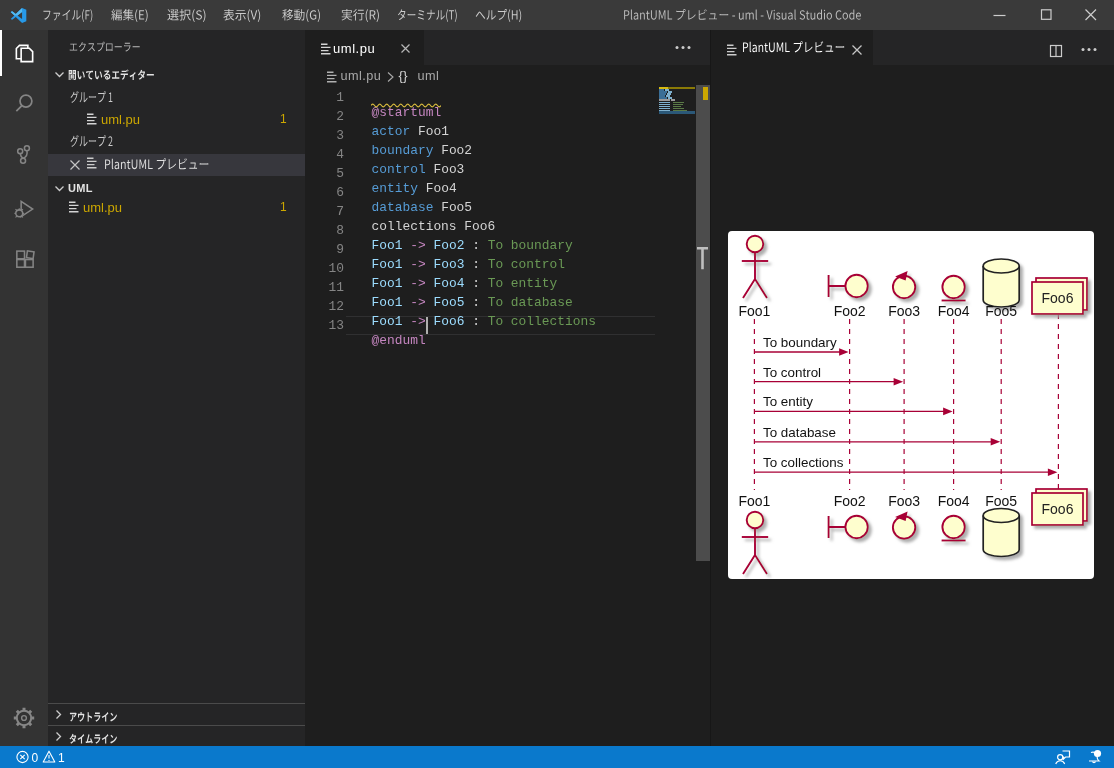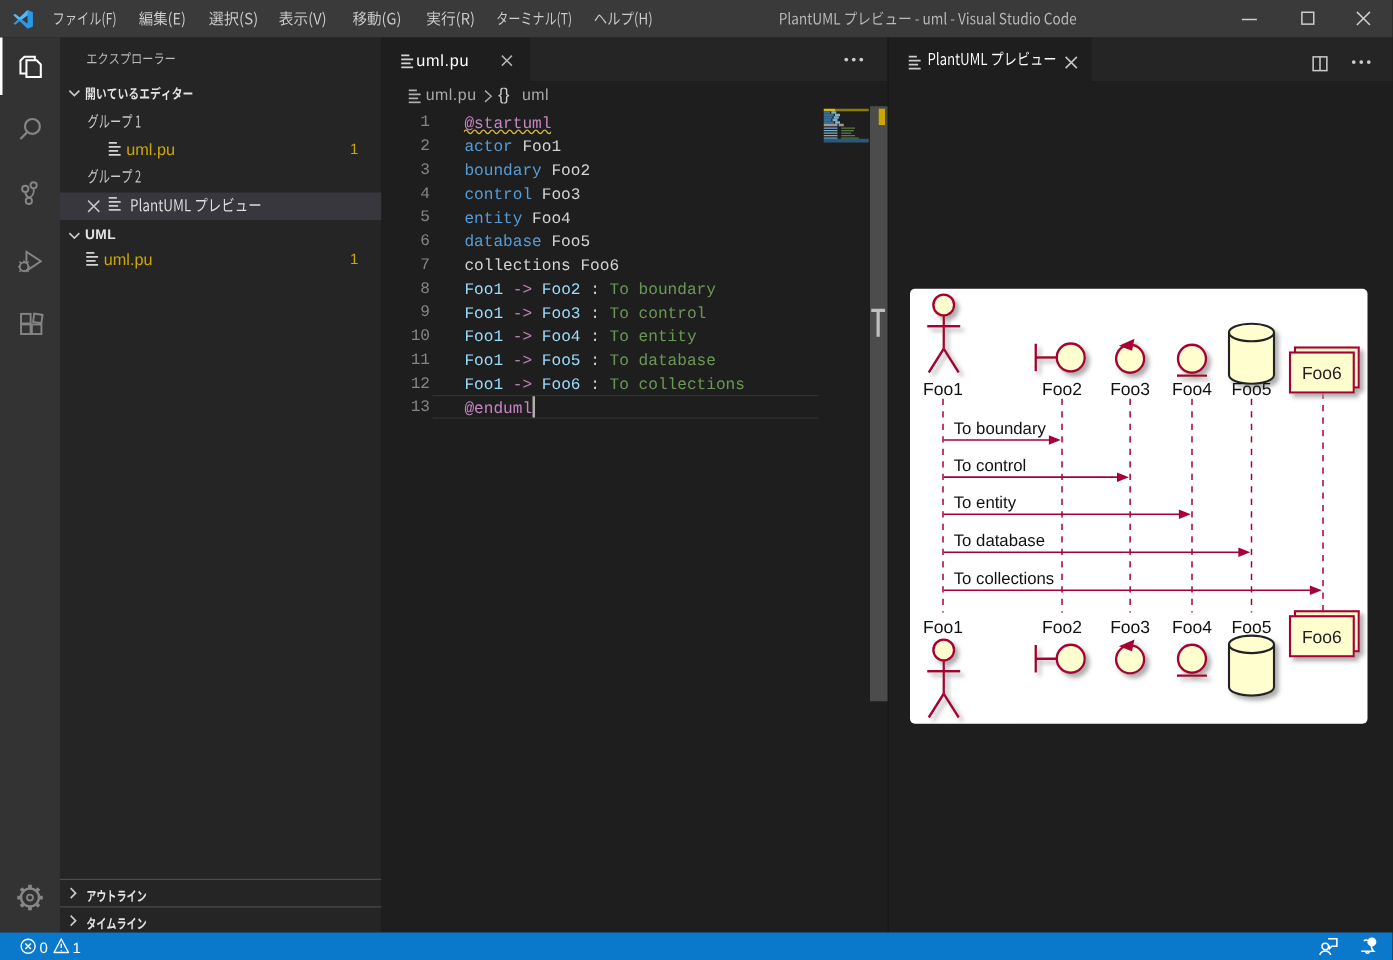--- a/index.html
+++ b/index.html
@@ -200,21 +200,21 @@
 5
 6
 7
 8
 9
 10
 11
 12
 13</div>
 <div class="abs" style="left:346px;top:316px;width:309px;height:19px;border-top:1px solid #303031;border-bottom:1px solid #303031"></div>
-<div class="abs mono" style="left:371.5px;top:89px;color:#d4d4d4"><span style="color:#c586c0">@startuml</span>
+<div class="abs mono" style="left:371.5px;top:103px;color:#d4d4d4"><span style="color:#c586c0">@startuml</span>
 <span style="color:#569cd6">actor</span> <span style="color:#d4d4d4">Foo1</span>
 <span style="color:#569cd6">boundary</span> <span style="color:#d4d4d4">Foo2</span>
 <span style="color:#569cd6">control</span> <span style="color:#d4d4d4">Foo3</span>
 <span style="color:#569cd6">entity</span> <span style="color:#d4d4d4">Foo4</span>
 <span style="color:#569cd6">database</span> <span style="color:#d4d4d4">Foo5</span>
 <span style="color:#d4d4d4">collections Foo6</span>
 <span style="color:#9cdcfe">Foo1</span> <span style="color:#c586c0">-&gt;</span> <span style="color:#9cdcfe">Foo2</span> <span style="color:#d4d4d4">:</span> <span style="color:#6a9955">To boundary</span>
 <span style="color:#9cdcfe">Foo1</span> <span style="color:#c586c0">-&gt;</span> <span style="color:#9cdcfe">Foo3</span> <span style="color:#d4d4d4">:</span> <span style="color:#6a9955">To control</span>
 <span style="color:#9cdcfe">Foo1</span> <span style="color:#c586c0">-&gt;</span> <span style="color:#9cdcfe">Foo4</span> <span style="color:#d4d4d4">:</span> <span style="color:#6a9955">To entity</span>
 <span style="color:#9cdcfe">Foo1</span> <span style="color:#c586c0">-&gt;</span> <span style="color:#9cdcfe">Foo5</span> <span style="color:#d4d4d4">:</span> <span style="color:#6a9955">To database</span>

